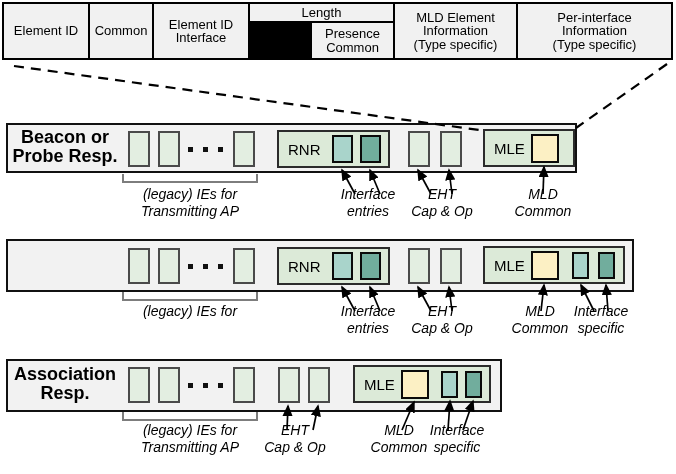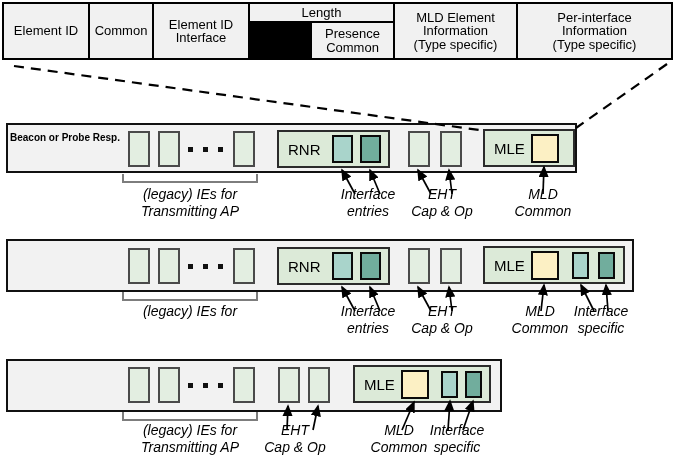--- a/index.html
+++ b/index.html
@@ -17,21 +17,21 @@
       align-items:center;justify-content:center;text-align:center;
       font-size:13px;line-height:13.5px;}
   .hc span{display:block;}
   .c-eid{grid-column:1;grid-row:1/3}.c-len{grid-column:2;grid-row:1/3}
   .c-ext{grid-column:3;grid-row:1/3}.c-ctrl{grid-column:4/6;grid-row:1}
   .c-type{grid-column:4;grid-row:2}.c-pb{grid-column:5;grid-row:2}
   .c-mld{grid-column:6;grid-row:1/3}.c-pi{grid-column:7;grid-row:1/3}
   
   .frame{position:absolute;background:var(--frame-bg,#f2f2f2);
          border:2.5px solid #111;box-sizing:border-box;z-index:1;}
-  .ftitle{position:absolute;z-index:2;font-weight:bold;font-size:10px;
+  .ftitle{position:absolute;z-index:2;font-weight:bold;font-size:18px;
           line-height:19px;text-align:center;width:114px;}
   .box{position:absolute;z-index:2;width:22px;height:36px;box-sizing:border-box;
        background:var(--legacy-box-green,#e3eee1);border:2px solid #4a4a4a;}
   .container{position:absolute;z-index:2;box-sizing:border-box;
        background:var(--container-green,#dcead8);border:2px solid #2b2b2b;
        display:flex;align-items:center;font-size:15px;}
   .container .clabel{padding-left:9px;}
   .chip{position:absolute;z-index:3;box-sizing:border-box;border:2px solid #0a0a0a;}
   .chip.light{background:var(--interface-chip-light,#a9d4cb);width:21px;height:28px;}
   .chip.dark{background:var(--interface-chip-dark,#71ad9d);width:21px;height:28px;}
@@ -157,20 +157,24 @@
   <div class="ann" style="left:540px;top:303px">
     <span>MLD</span>
     <span>Common</span>
   </div>
   <div class="ann" style="left:601px;top:303px">
     <span>Interface</span>
     <span>specific</span>
   </div>
 
   <div class="frame" style="left:6px;top:359px;width:496px;height:53px"></div>
+  <div class="ftitle" style="left:8px;top:365px">
+    <span>Association</span>
+    <span>Resp.</span>
+  </div>
   <div class="box" style="left:128px;top:367px"></div>
   <div class="box" style="left:158px;top:367px"></div>
   <div class="dots" style="left:188px;top:383px">
       <i></i>
       <i></i>
       <i></i>
     </div>
   <div class="box" style="left:233px;top:367px"></div>
   <div class="box" style="left:278px;top:367px"></div>
   <div class="box" style="left:308px;top:367px"></div>

